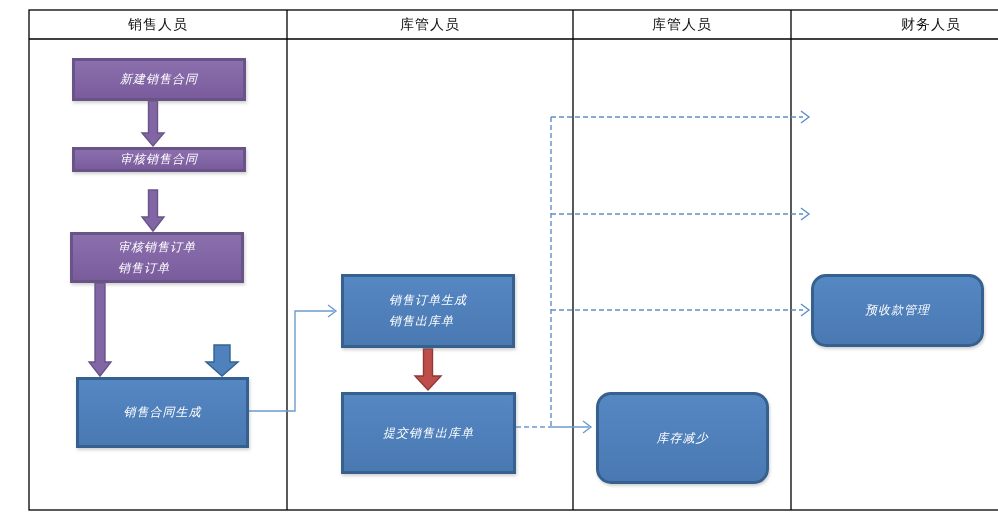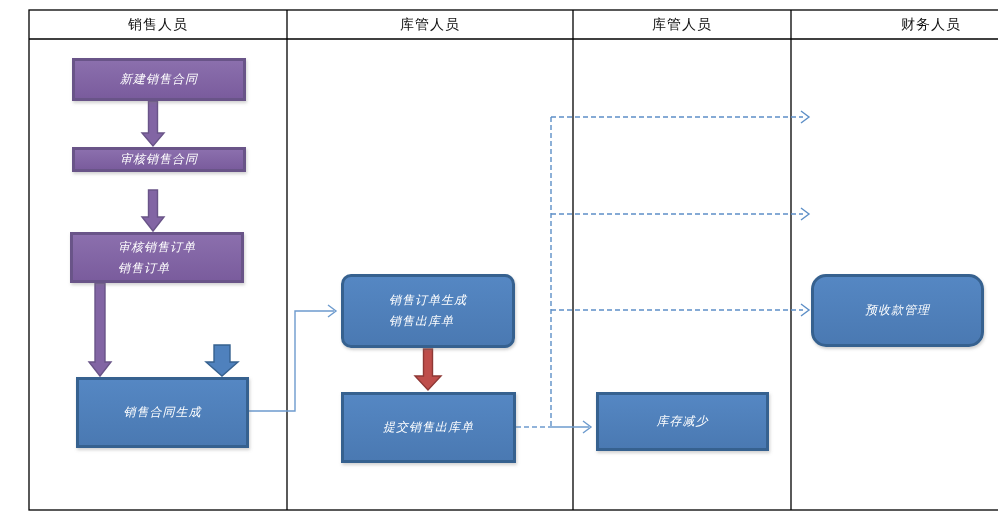--- a/index.html
+++ b/index.html
@@ -55,23 +55,23 @@
   .node.blue {
     background: linear-gradient(#5587C3, #4A79B2);
     border-color: #36618F;
   }
 
   .n-new-contract      { left: 54px;  top: 58px;  width: 174px; height: 43px; }
   .n-audit-contract    { left: 54px;  top: 147px; width: 174px; height: 25px; }
   .n-contract-to-order { left: 52px;  top: 232px; width: 174px; height: 51px; }
   .n-new-order         { left: 123px; top: 297px; width: 140px; height: 48px; }
   .n-audit-order       { left: 58px;  top: 377px; width: 173px; height: 71px; }
-  .n-order-to-outbound { left: 323px; top: 274px; width: 174px; height: 74px; border-radius: 10px; }
-  .n-submit-outbound   { left: 323px; top: 392px; width: 175px; height: 71px; }
-  .n-inventory-decrease{ left: 578px; top: 392px; width: 173px; height: 59px; }
+  .n-order-to-outbound { left: 323px; top: 274px; width: 174px; height: 74px; }
+  .n-submit-outbound   { left: 323px; top: 392px; width: 175px; height: 82px; }
+  .n-inventory-decrease{ left: 578px; top: 392px; width: 173px; height: 92px; border-radius: 15px; }
   .n-cash-query        { left: 793px; top: 80px;  width: 173px; height: 74px; }
   .n-receivable-mgmt   { left: 793px; top: 178px; width: 173px; height: 74px; }
   .n-advance-mgmt      { left: 793px; top: 274px; width: 173px; height: 73px; border-radius: 15px; }
 </style>
 </head>
 <body>
 
 <div class="stage">
 
   <svg width="998" height="519" viewBox="0 0 998 519">

